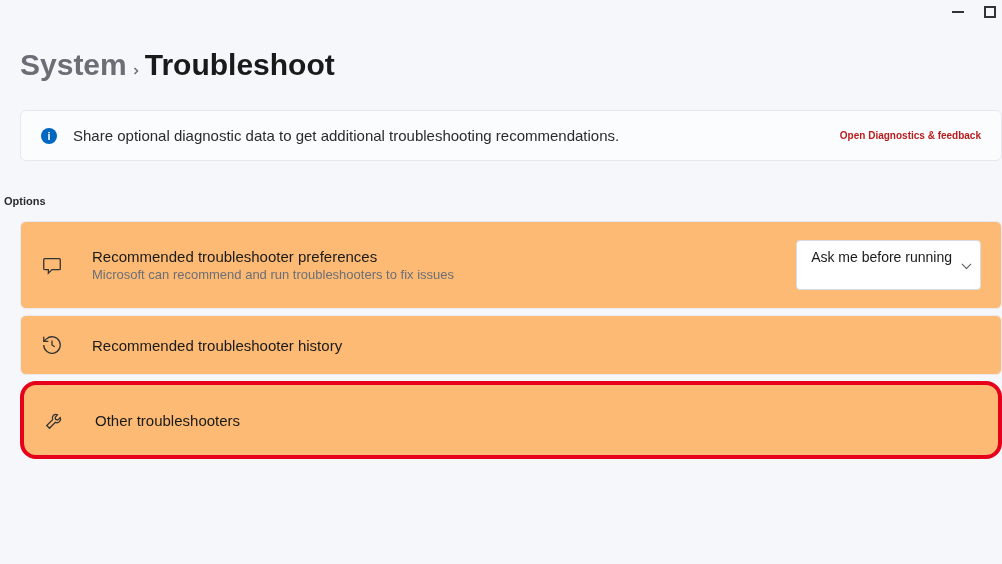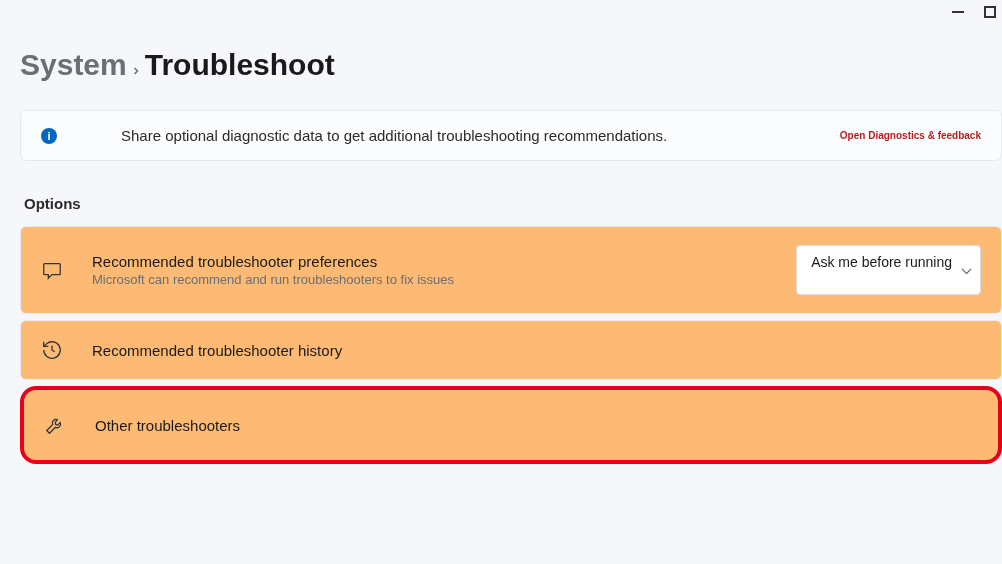--- a/index.html
+++ b/index.html
@@ -71,34 +71,33 @@
       align-items: center;
       justify-content: center;
       font-size: 11px;
       font-weight: 700;
       flex-shrink: 0;
     }
     .banner-text {
       font-size: 15px;
       color: #2b2b2b;
       flex: 1;
-      margin-left: 48px;
     }
     .banner-link {
       color: #b91c1c;
       font-size: 10px;
       cursor: pointer;
       white-space: nowrap;
       font-weight: bold;
     }
     .section-label {
-      font-size: 15px;
+      font-size: 11px;
       font-weight: 600;
       color: #2b2b2b;
-      padding: 34px 0 14px 24px;
+      padding: 34px 0 14px 4px;
     }
     .card {
       margin: 0 0 6px 20px;
       background: #fdba74;
       border: 1px solid #e8eaef;
       border-radius: 6px;
       padding: 18px 20px;
       display: flex;
       align-items: center;
       gap: 29px;

